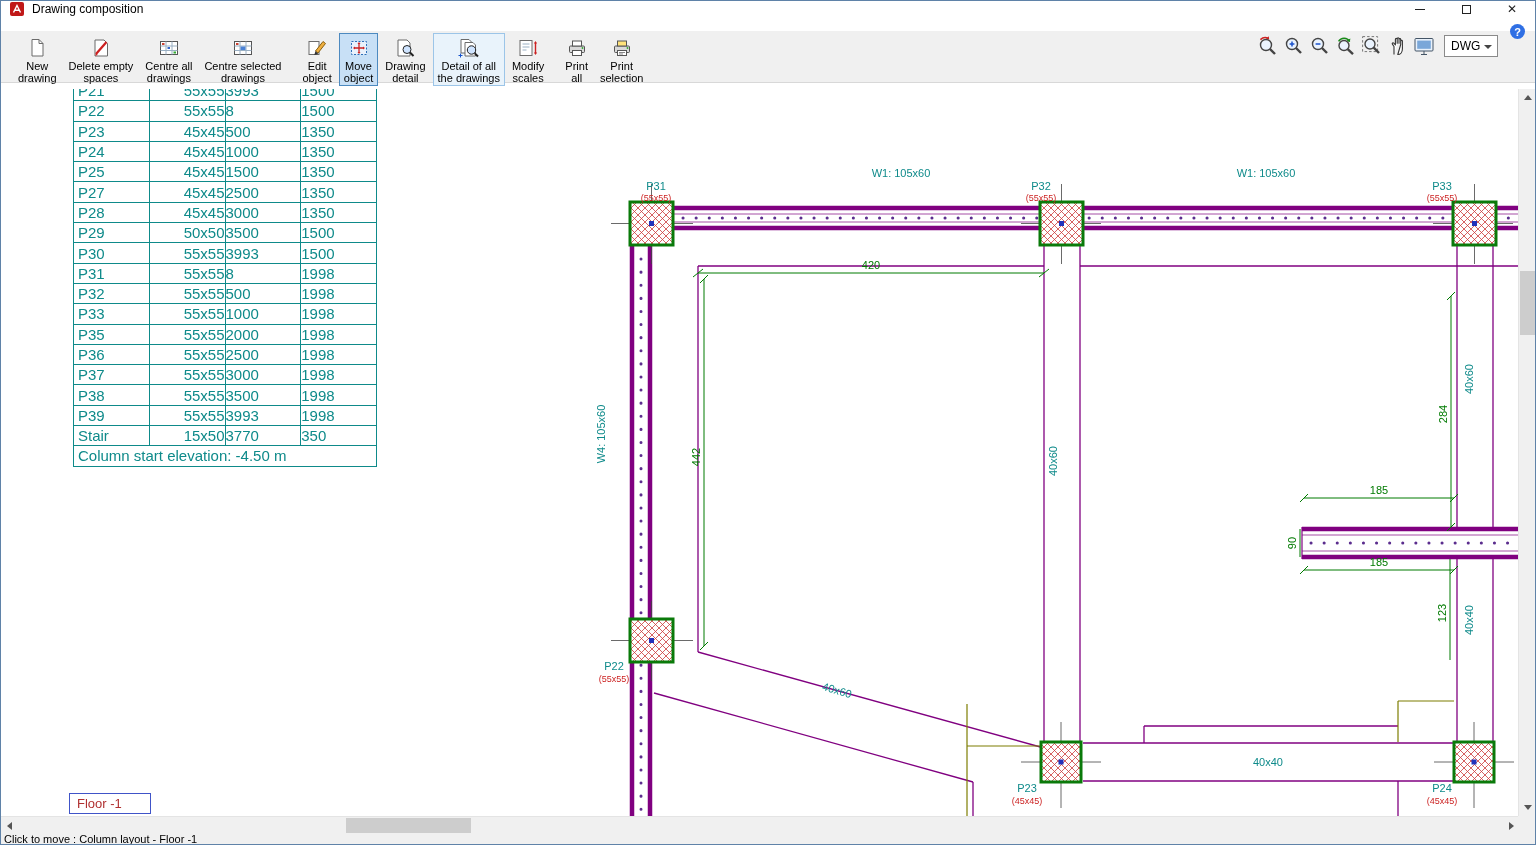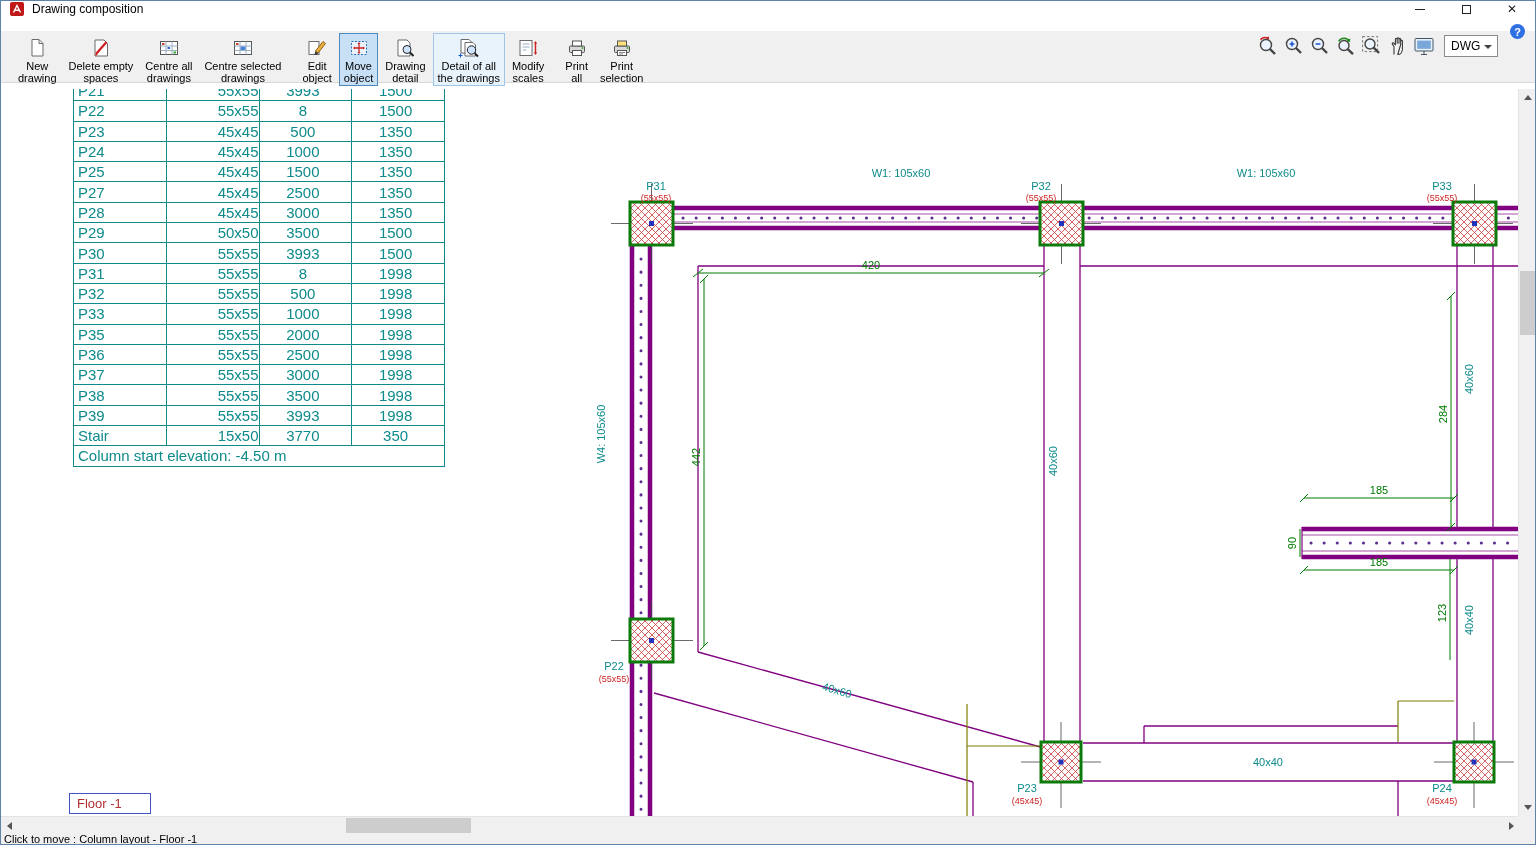--- a/index.html
+++ b/index.html
@@ -32,25 +32,25 @@
   
   .canvas{position:absolute;top:88px;left:0;width:1519px;height:727px;background:#fff;overflow:hidden}
   .plan-svg{position:absolute;top:0;left:0}
   .plan-svg text{font-family:"Liberation Sans",sans-serif}
   .t-teal{fill:#0e8a8a;font-size:11px}
   .t-red{fill:#cc2222;font-size:9px}
   .t-dim{fill:#007a00;font-size:11px}
   .ch{stroke:#444;stroke-width:0.8}
 
   
-  .col-table{position:absolute;left:72px;top:-9px;border-collapse:collapse;table-layout:fixed;width:372px;color:#0e8a8a}
+  .col-table{position:absolute;left:72px;top:-9px;border-collapse:collapse;table-layout:fixed;width:304px;color:#0e8a8a}
   .col-table td{border:1px solid #0e8a8a;height:20.3px;font-size:15px;overflow:hidden;white-space:nowrap}
   .c-name{padding-left:4px}
   .c-size{text-align:right}
-  .c-num{text-align:center;padding-right:5px}
+  .c-num{text-align:left;padding-right:5px}
   .c-foot{font-size:13px;padding-left:4px;height:15px}
 
   .floor-tab{position:absolute;left:68px;top:704px;width:82px;height:21px;border:1px solid #4054c8;color:#b03030;font-size:13px;line-height:19px;padding-left:7px;background:#fff}
 
   
   .vscroll{position:absolute;top:88px;right:0;width:17px;height:727px;background:#f0f0f0;border-left:1px solid #e4e4e4}
   .hscroll{position:absolute;top:815px;left:0;width:1519px;height:17px;background:#f0f0f0;border-top:1px solid #e4e4e4}
   .corner{position:absolute;top:815px;right:0;width:17px;height:17px;background:#f0f0f0}
   .sb-thumb-v{position:absolute;left:1px;width:15px;top:182px;height:64px;background:#cdcdcd}
   .sb-thumb-h{position:absolute;top:1px;height:15px;left:345px;width:125px;background:#cdcdcd}

